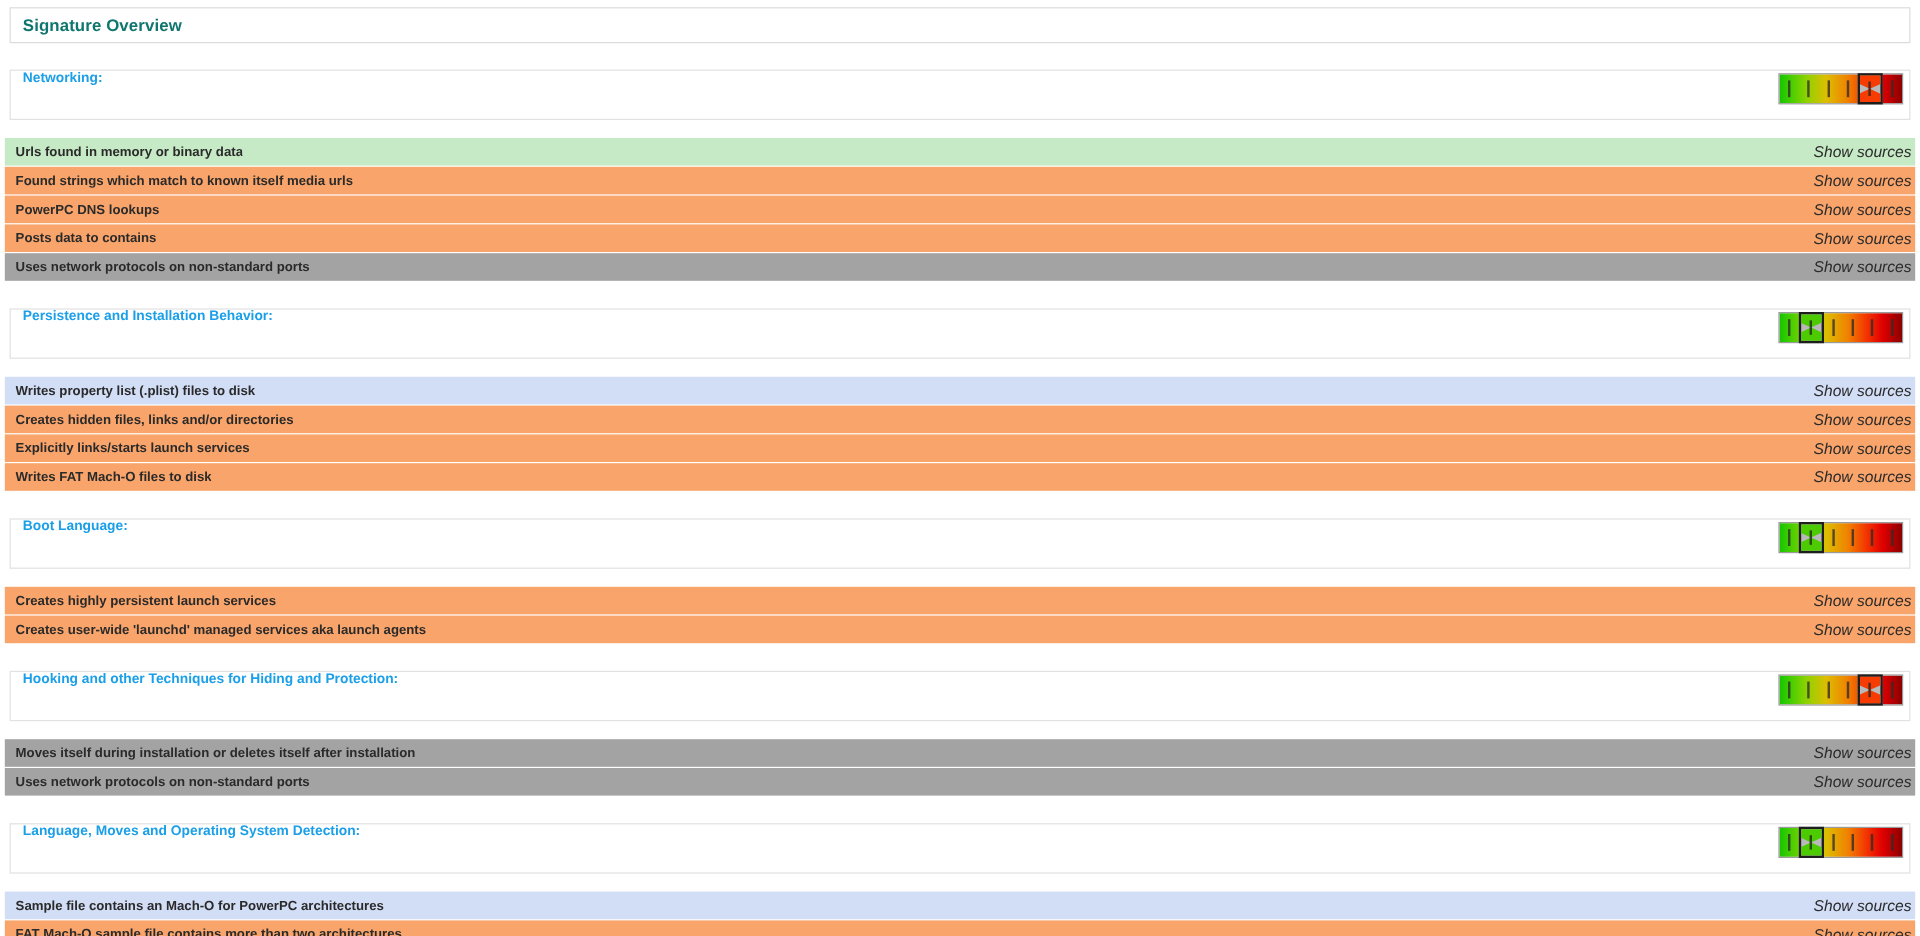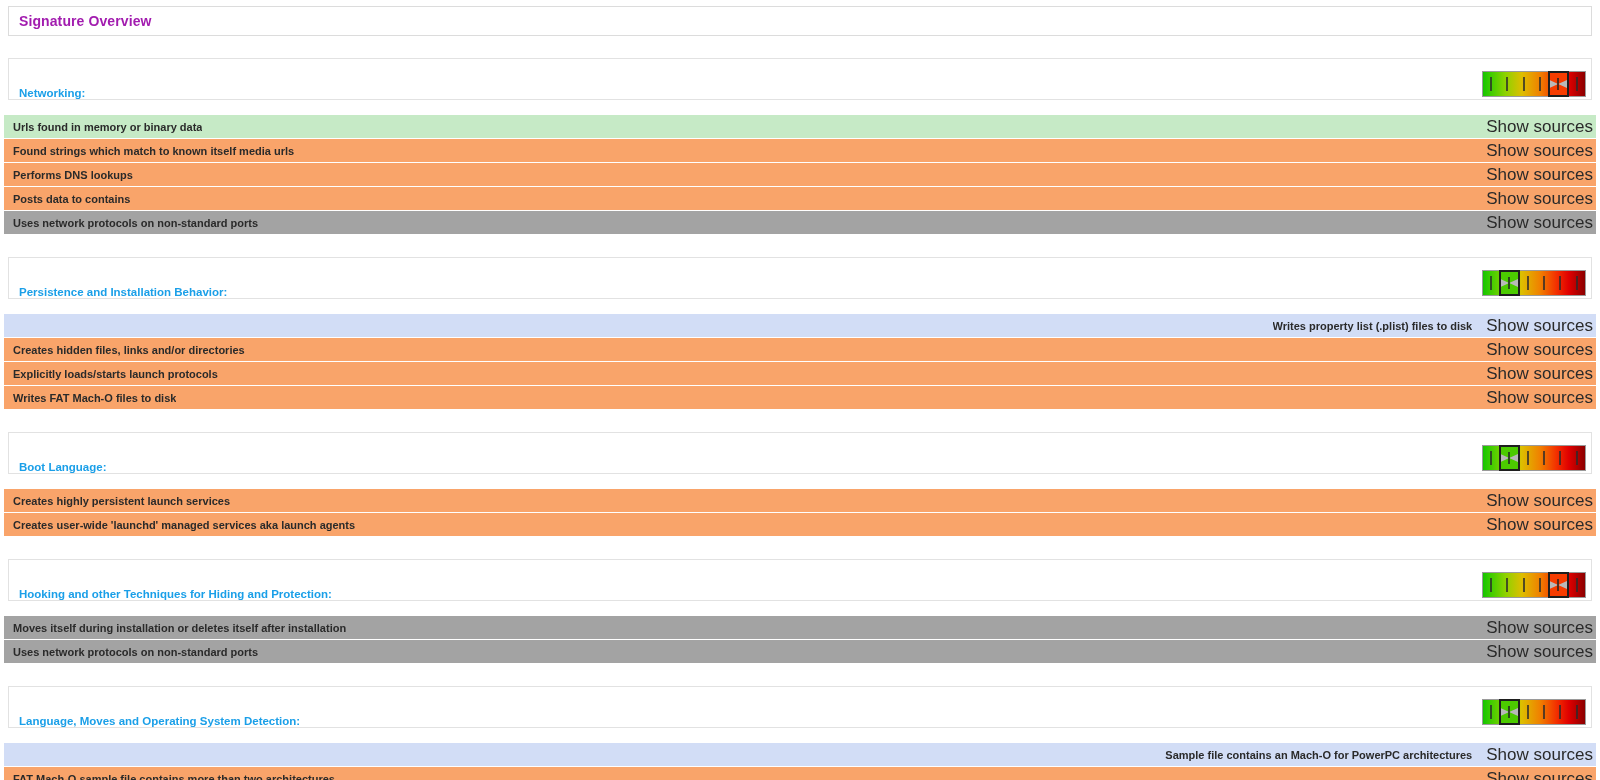--- a/index.html
+++ b/index.html
@@ -20,32 +20,32 @@
     height: 30px;
     border: 1px solid #dcdcdc;
     background: #ffffff;
     display: flex;
     align-items: center;
     padding-left: 10px;
   }
   .title-text {
     font-size: 14px;
     font-weight: bold;
-    color: #a21caf;
+    color: #0f766e;
     letter-spacing: 0.1px;
   }
 
   
   .section-head {
     margin: 0 8px;
     height: 42px;
     border: 1px solid #e2e2e2;
     background: #ffffff;
     display: flex;
-    align-items: flex-end;
+    align-items: flex-start;
     justify-content: space-between;
     padding: 0 5px 0 10px;
   }
   .section-title {
     font-size: 11.5px;
     font-weight: bold;
     color: #1a9fe8;
   }
 
   
@@ -115,38 +115,39 @@
     height: 23px;
     margin-bottom: 1px;
     display: flex;
     align-items: center;
     justify-content: space-between;
     padding: 0 3px 0 9px;
   }
   .sig-row.green  { background: #c6eac6; }
   .sig-row.orange { background: #f9a46a; }
   .sig-row.red    { background: #a3a3a3; }
-  .sig-row.blue   { background: #d2ddf6; justify-content: flex-end; }
+  .sig-row.blue   { background: #d2ddf6; }
 
   .sig-name {
     font-size: 11px;
     font-weight: bold;
     color: #2a2a2a;
     white-space: nowrap;
     overflow: hidden;
     text-overflow: ellipsis;
   }
   .sig-sources {
-    font-size: 17px;
+    font-size: 13px;
     font-weight: normal;
     color: #2a2a2a;
     white-space: nowrap;
     cursor: pointer;
     flex: 0 0 auto;
     padding-left: 14px;
+    font-style: italic;
   }
   .gap-sm { height: 15px; }
   .gap-md { height: 22px; }
 </style>
 </head>
 <body>
 
 <div class="page">
 
   <div class="title-panel">
@@ -189,21 +190,21 @@
       <div class="rows">
         <div class="sig-row green">
           <span class="sig-name">Urls found in memory or binary data</span>
           <span class="sig-sources">Show sources</span>
         </div>
         <div class="sig-row orange">
           <span class="sig-name">Found strings which match to known itself media urls</span>
           <span class="sig-sources">Show sources</span>
         </div>
         <div class="sig-row orange">
-          <span class="sig-name">Performs DNS lookups</span>
+          <span class="sig-name">PowerPC DNS lookups</span>
           <span class="sig-sources">Show sources</span>
         </div>
         <div class="sig-row orange">
           <span class="sig-name">Posts data to contains</span>
           <span class="sig-sources">Show sources</span>
         </div>
         <div class="sig-row red">
           <span class="sig-name">Uses network protocols on non-standard ports</span>
           <span class="sig-sources">Show sources</span>
         </div>
@@ -242,21 +243,21 @@
       <div class="rows">
         <div class="sig-row blue">
           <span class="sig-name">Writes property list (.plist) files to disk</span>
           <span class="sig-sources">Show sources</span>
         </div>
         <div class="sig-row orange">
           <span class="sig-name">Creates hidden files, links and/or directories</span>
           <span class="sig-sources">Show sources</span>
         </div>
         <div class="sig-row orange">
-          <span class="sig-name">Explicitly loads/starts launch protocols</span>
+          <span class="sig-name">Explicitly links/starts launch services</span>
           <span class="sig-sources">Show sources</span>
         </div>
         <div class="sig-row orange">
           <span class="sig-name">Writes FAT Mach-O files to disk</span>
           <span class="sig-sources">Show sources</span>
         </div>
       </div>
       <div class="gap-md"></div>
       <div class="section-head">
         <span class="section-title">Boot Language:</span>

